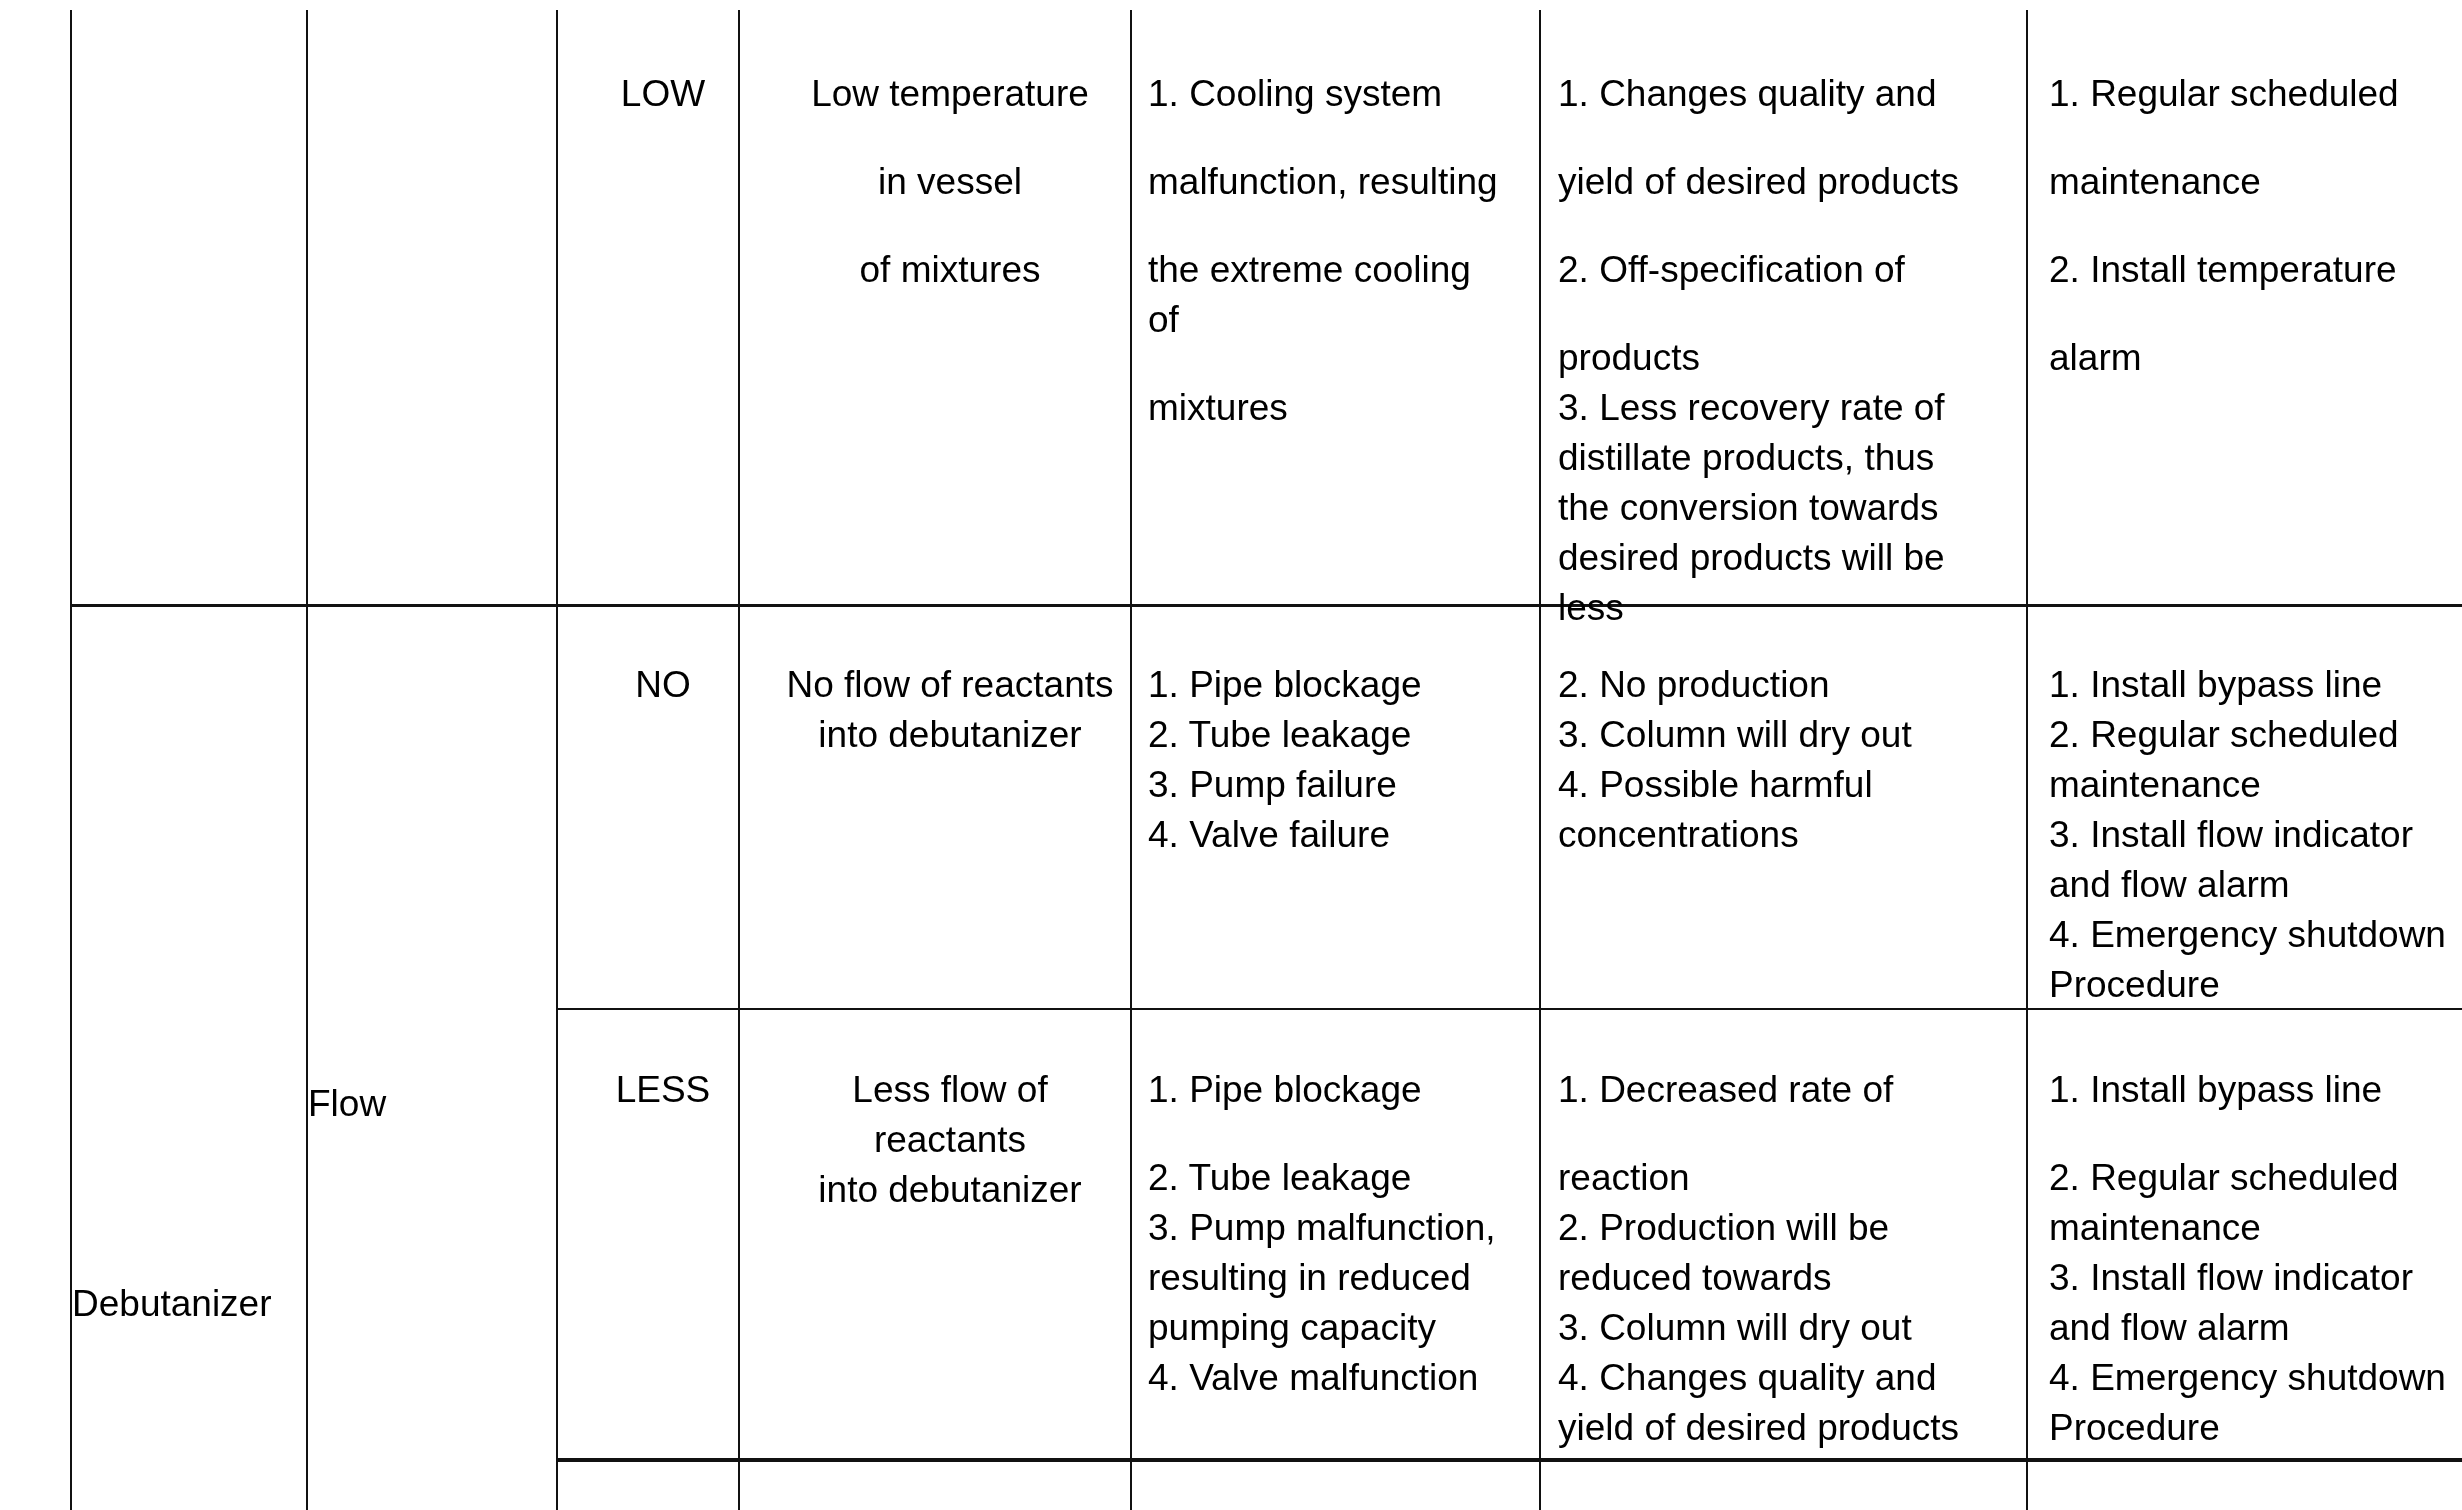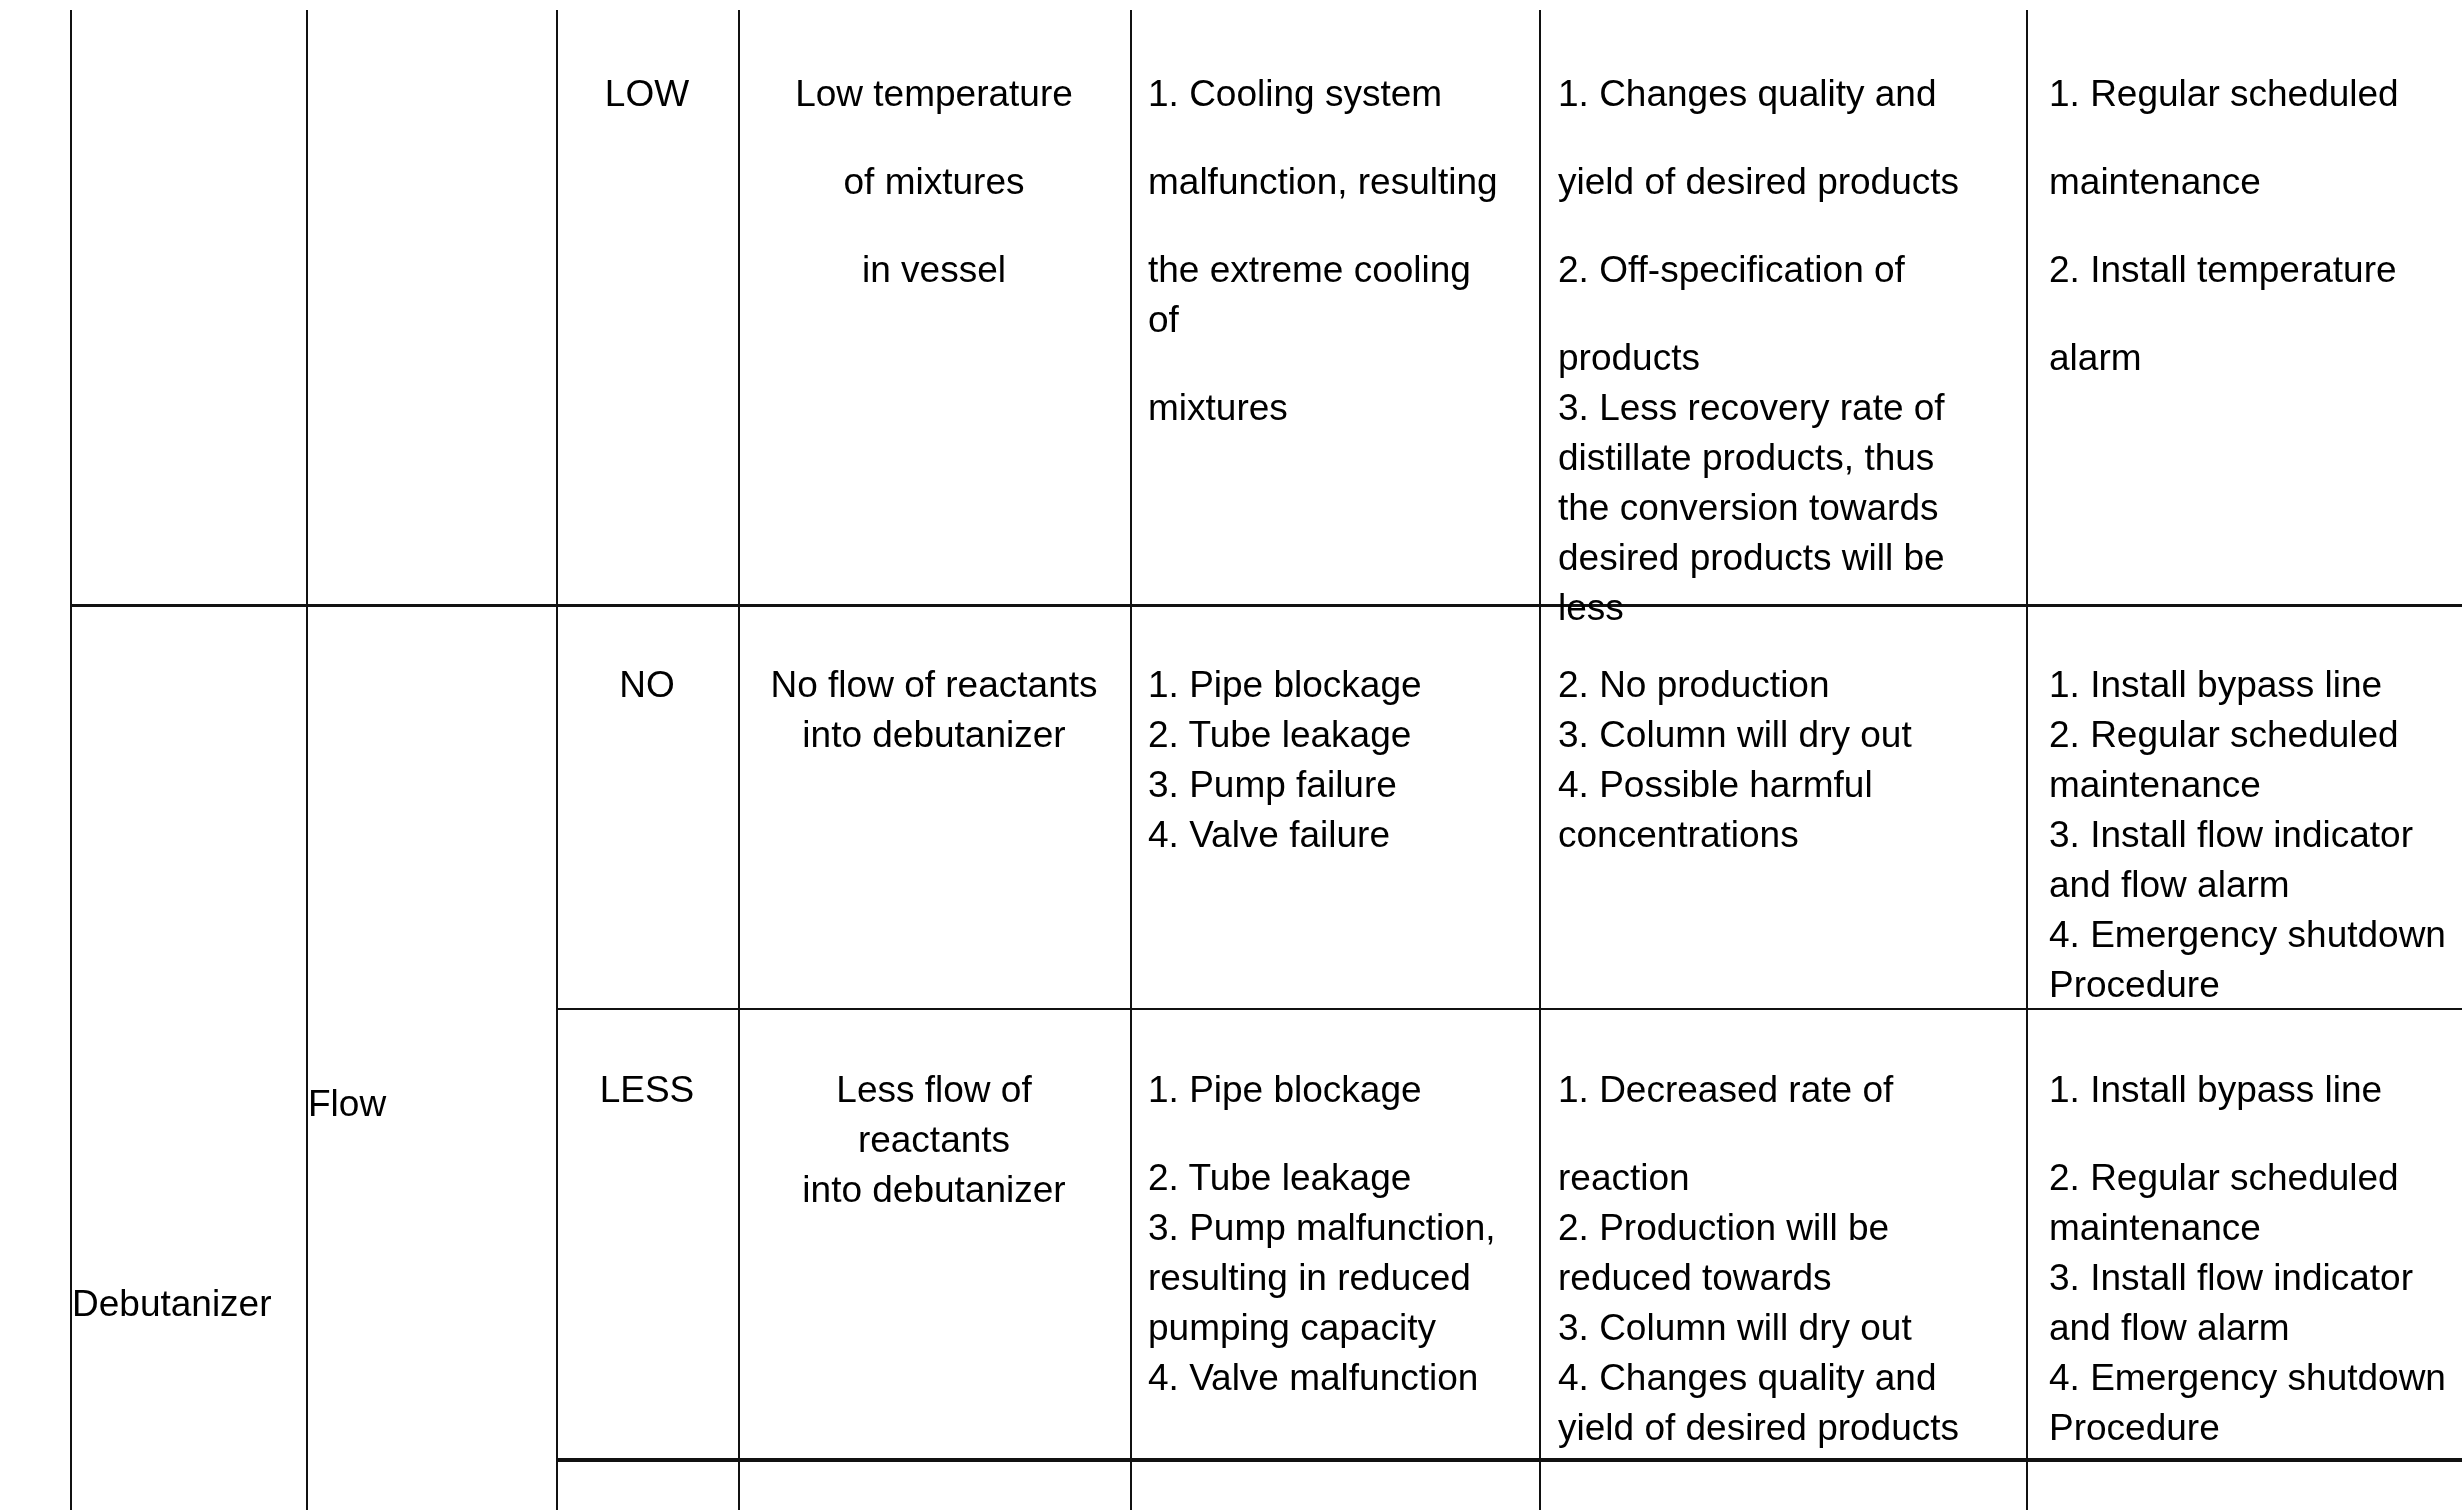--- a/index.html
+++ b/index.html
@@ -23,21 +23,21 @@
     position: absolute;
     background: #111111;
   }
   .cell {
     position: absolute;
     font-size: 37px;
     line-height: 50px;
     color: #000000;
     white-space: nowrap;
   }
-  .cell.center { text-align: center; }
+  .cell.center { text-align: center; padding-left: 16px; }
   .cell .para { margin-bottom: 38px; }
   .cell .para:last-child { margin-bottom: 0; }
   .label {
     position: absolute;
     font-size: 37px;
     line-height: 50px;
     text-align: left;
     white-space: nowrap;
   }
 </style>
@@ -60,24 +60,24 @@
 
   <div class="label" style="left:72px;  width:236px; top:1279px">Debutanizer</div>
   <div class="label" style="left:308px; width:248px; top:1079px">Flow</div>
 
   <div class="cell center" style="left:556px;  width:182px; top:69px">LOW</div>
   <div class="cell center" style="left:746px;  width:376px; top:69px">
       <div class="para">
         <div class="ln">Low temperature</div>
       </div>
       <div class="para">
+        <div class="ln">in vessel</div>
+      </div>
+      <div class="para">
         <div class="ln">of mixtures</div>
-      </div>
-      <div class="para">
-        <div class="ln">in vessel</div>
       </div>
     </div>
   <div class="cell" style="left:1148px; width:384px; top:69px">
       <div class="para">
         <div class="ln">1. Cooling system</div>
       </div>
       <div class="para">
         <div class="ln">malfunction, resulting</div>
       </div>
       <div class="para">

